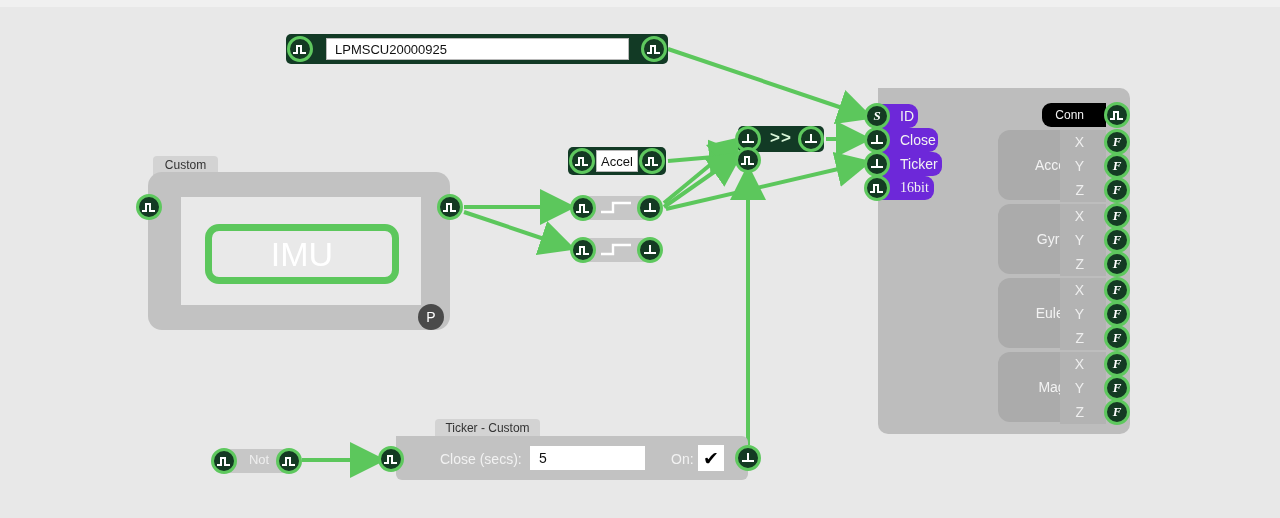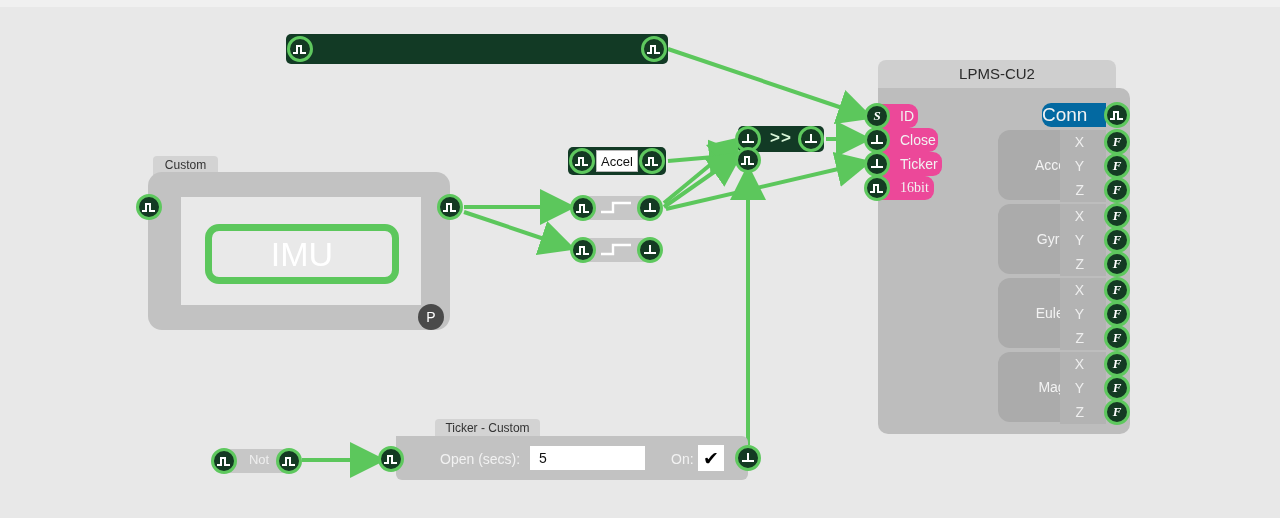--- a/index.html
+++ b/index.html
@@ -55,28 +55,28 @@
     line-height:28px;font-size:15px;color:#2b2b2b;text-align:center;
     position:absolute;
   }
   #lpms-body{
     left:878px;top:88px;width:252px;height:346px;
     background:#bdbdbd;border-radius:0 10px 10px 10px;
     position:absolute;
   }
   .lpms-inport{
     position:absolute;
-    height:24px;background:#ec4899;border-radius:0 9px 9px 0;
+    height:24px;background:#6d28d9;border-radius:0 9px 9px 0;
     color:#f2f2f2;font-size:14px;line-height:24px;padding-left:22px;
     box-sizing:border-box;
   }
   .lpms-outport{
     position:absolute;
-    height:24px;background:#0369a1;border-radius:9px 0 0 9px;
-    color:#f2f2f2;font-size:19px;line-height:24px;text-align:right;padding-right:22px;
+    height:24px;background:#000000;border-radius:9px 0 0 9px;
+    color:#f2f2f2;font-size:12px;line-height:24px;text-align:right;padding-right:22px;
     box-sizing:border-box;
   }
   .sensorgrp{
     position:absolute;background:#ababab;border-radius:12px 0 0 12px;
     color:#f2f2f2;font-size:14px;
     display:flex;align-items:center;justify-content:center;
   }
   .axisrow{
     position:absolute;height:24px;background:#b3b3b3;
     color:#efefef;font-size:14px;line-height:24px;text-align:right;
@@ -162,20 +162,21 @@
 
       <path d="M826,139 L864,139"></path>
 
       <path d="M302,460 L378,460"></path>
     </g>
 
     <path d="M748,445 L748,172" stroke="#5cc75c" stroke-width="4" fill="none" marker-end="url(#arw)"></path>
   </svg>
 
   <div class="dgnode" style="left:286px;top:34px;width:382px;height:30px;"></div>
+  <div class="dginput" style="left:326px;top:38px;width:303px;height:22px;">LPMSCU20000925</div>
   <div class="port" style="left:287px;top:36px;">
     <svg width="14" height="11" viewBox="0 0 14 11">
         <path d="M0,9 L4,9 L4,2 L8,2 L8,9 L13,9" stroke="#fff" stroke-width="2" fill="none"></path>
       </svg>
   </div>
   <div class="port" style="left:641px;top:36px;">
     <svg width="14" height="11" viewBox="0 0 14 11">
         <path d="M0,9 L4,9 L4,2 L8,2 L8,9 L13,9" stroke="#fff" stroke-width="2" fill="none"></path>
       </svg>
   </div>
@@ -269,36 +270,35 @@
       </svg>
   </div>
   <div class="port" style="left:276px;top:448px;">
     <svg width="14" height="11" viewBox="0 0 14 11">
         <path d="M0,9 L4,9 L4,2 L8,2 L8,9 L13,9" stroke="#fff" stroke-width="2" fill="none"></path>
       </svg>
   </div>
 
   <div class="title-tab" style="left:396px;top:419px;width:105px;margin-left:39px;">Ticker - Custom</div>
   <div id="ticker-body"></div>
-  <div class="tk-label" style="left:440px;top:451px;">Open (secs):</div>
+  <div class="tk-label" style="left:440px;top:451px;">Close (secs):</div>
   <div id="tk-input">5</div>
   <div class="tk-label" style="left:671px;top:451px;">On:</div>
   <div id="tk-check">✔</div>
   <div class="port" style="left:378px;top:446px;">
     <svg width="14" height="11" viewBox="0 0 14 11">
         <path d="M0,9 L4,9 L4,2 L8,2 L8,9 L13,9" stroke="#fff" stroke-width="2" fill="none"></path>
       </svg>
   </div>
   <div class="port" style="left:735px;top:445px;">
     <svg width="14" height="12" viewBox="0 0 14 12">
         <path d="M7,1 L7,9 M1,9 L13,9" stroke="#fff" stroke-width="2" fill="none"></path>
       </svg>
   </div>
 
-  <div id="lpms-title">LPMS-CU2</div>
   <div id="lpms-body"></div>
 
   <div class="lpms-inport" style="left:878px;top:104px;width:40px;">ID</div>
   <div class="port sletter" style="left:864px;top:103px;">S</div>
 
   <div class="lpms-inport" style="left:878px;top:128px;width:60px;">Close</div>
   <div class="port" style="left:864px;top:127px;">
     <svg width="14" height="12" viewBox="0 0 14 12">
         <path d="M7,1 L7,9 M1,9 L13,9" stroke="#fff" stroke-width="2" fill="none"></path>
       </svg>

